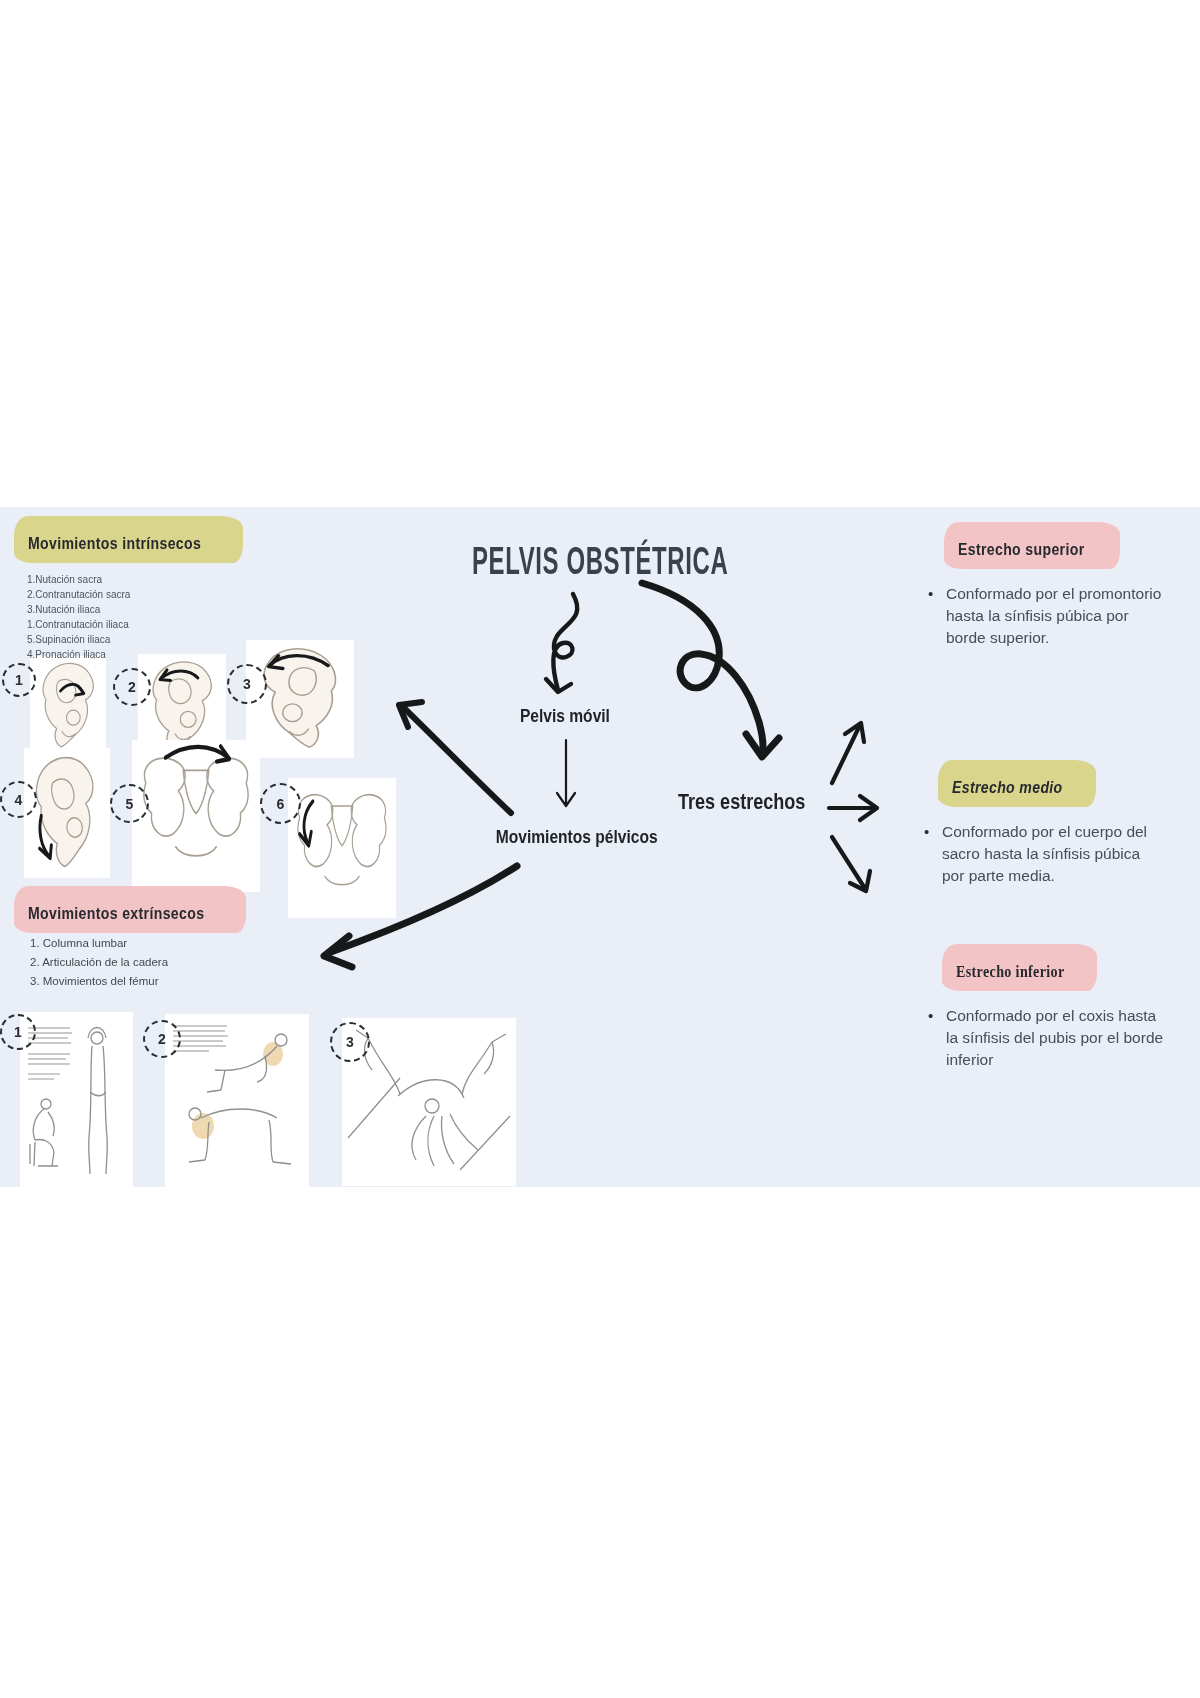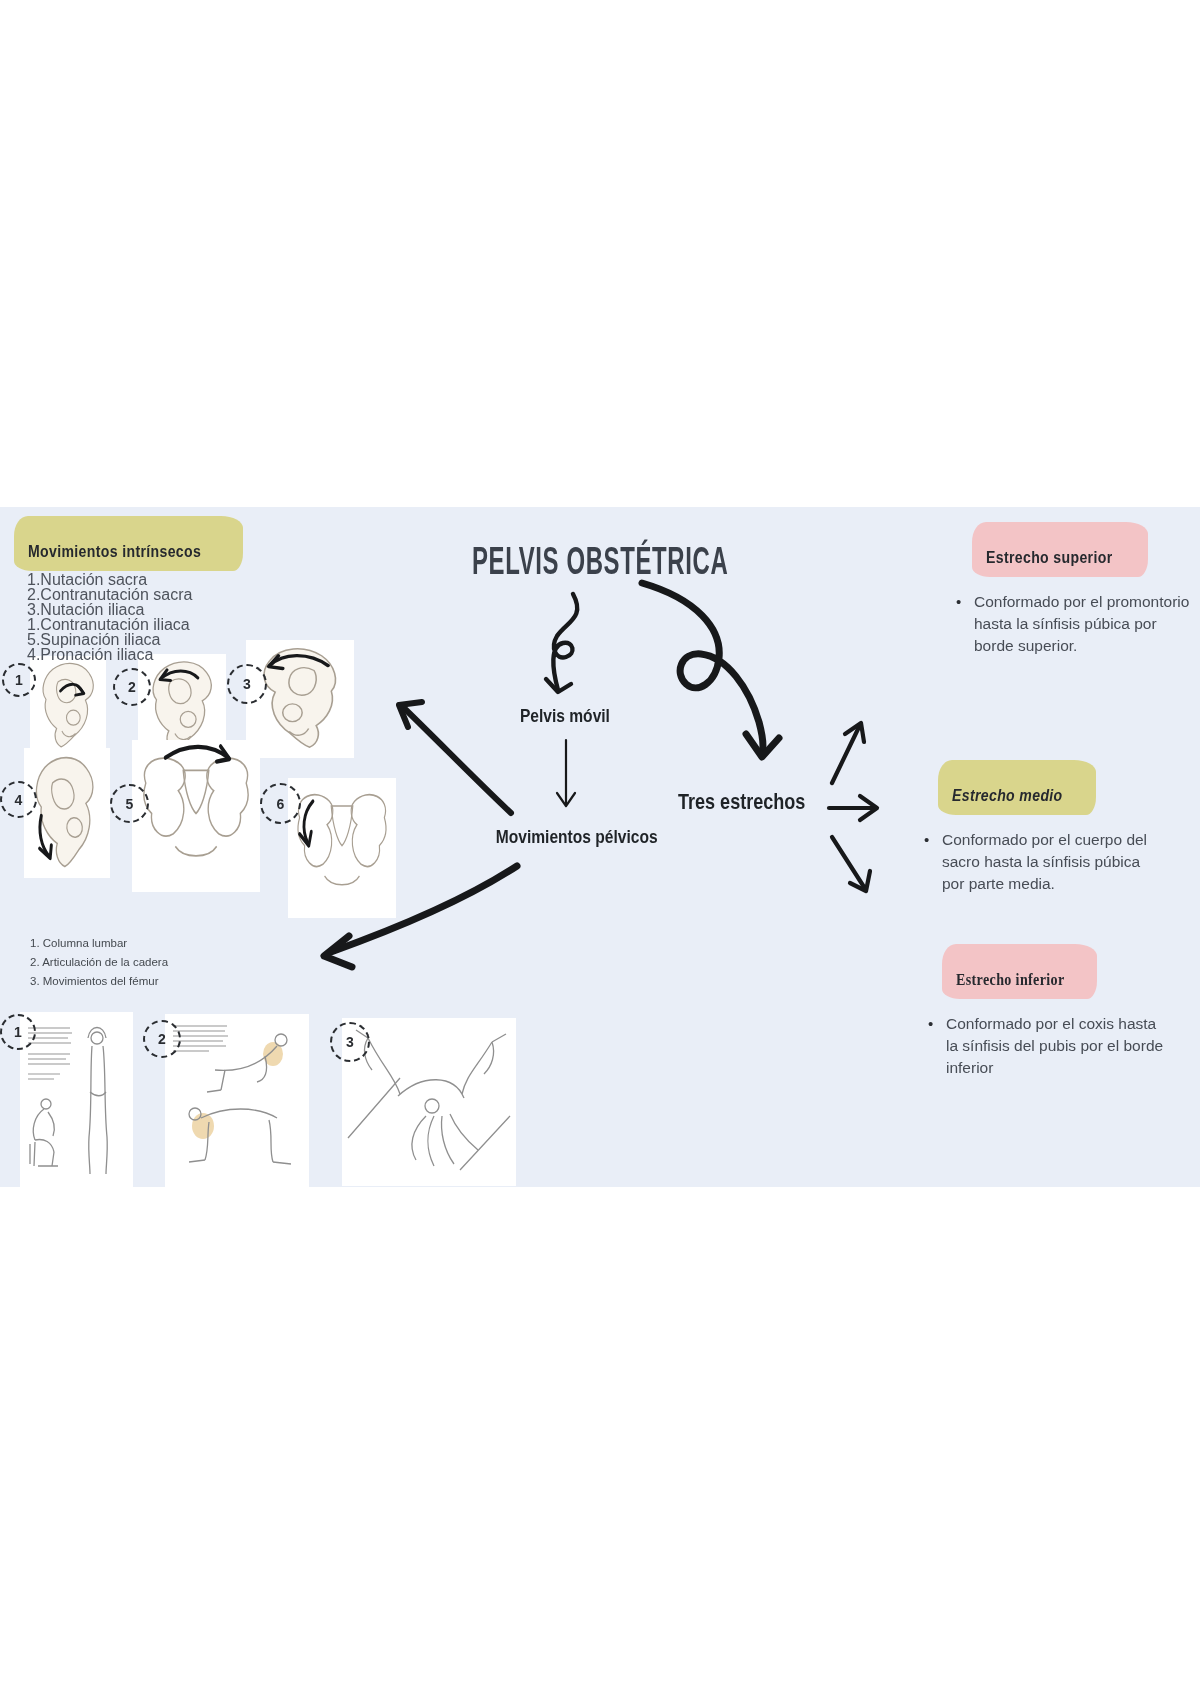--- a/index.html
+++ b/index.html
@@ -11,49 +11,49 @@
 
   
   .main-title{
     position:absolute;left:472px;top:540px;width:400px;z-index:3;
     font-size:38px;font-weight:800;letter-spacing:1px;color:#3b414b;
     transform:scaleX(0.63);transform-origin:left center;white-space:nowrap;
   }
 
   
   .hl{
-    display:inline-block;padding:27px 18px 10px 14px;z-index:3;position:absolute;
+    display:inline-block;padding:19px 18px 10px 14px;z-index:3;position:absolute;
     border-radius:14px 22px 10px 18px / 20px 12px 18px 10px;
   }
   .hl-yellow{background:#d9d58c;}
   .hl-pink{background:#f3c4c6;}
   .hl .ht{
     font-size:16px;font-weight:800;color:#26292e;letter-spacing:.4px;
     display:inline-block;transform:scaleX(0.88);transform-origin:left center;white-space:nowrap;
   }
 
   
   .mini-list{position:absolute;z-index:3;color:#4e535c;}
   .mini-list span{display:block;}
-  .list-intr{left:27px;top:572px;font-size:16px;line-height:15px;}
+  .list-intr{left:27px;top:572px;font-size:10px;line-height:15px;}
   .list-extr{left:30px;top:934px;font-size:11.5px;line-height:19px;color:#44494f;}
 
   
   .node-label{position:absolute;z-index:3;text-align:center;font-weight:800;color:#1f2327;}
   .node-label .ht{display:inline-block;transform:scaleX(0.82);transform-origin:center;white-space:nowrap;}
   .lbl-movil{left:490px;top:705px;width:150px;font-size:19px;}
   .lbl-pelvicos{left:462px;top:826px;width:230px;font-size:19px;}
   .lbl-estrechos{left:664px;top:789px;width:150px;font-size:22px;}
 
   
   .panel{position:absolute;z-index:3;}
   .panel .hl{position:relative;}
   .panel-body{display:flex;margin-top:14px;width:236px;font-size:15.5px;line-height:22px;color:#474c55;}
   .panel-body .bullet{width:18px;flex:none;font-size:15px;color:#2b2e33;}
-  .p-sup{left:956px;top:522px;}
+  .p-sup{left:928px;top:522px;}
   .p-sup .hl{margin-left:16px;}
   .p-med{left:924px;top:760px;}
   .p-med .hl{margin-left:14px;font-style:italic;}
   .p-inf{left:928px;top:944px;}
   .p-inf .hl{margin-left:14px;font-family:Liberation Serif, serif;}
 
   
   .fig{position:absolute;background:#ffffff;z-index:1;}
   .fig svg{width:100%;height:100%;display:block;}
   .sk{fill:none;stroke:#a89f92;stroke-width:1.4;}
@@ -211,20 +211,23 @@
   <div class="numcircle" style="left:0px;top:781px;width:33px;height:33px;">
       <span>4</span>
     </div>
   <div class="numcircle" style="left:110px;top:784px;width:35px;height:35px;">
       <span>5</span>
     </div>
   <div class="numcircle" style="left:260px;top:783px;width:37px;height:37px;">
       <span>6</span>
     </div>
 
+  <div class="hl hl-pink" style="left:14px;top:886px;">
+    <span class="ht">Movimientos extrínsecos</span>
+  </div>
 
   <div class="mini-list list-extr">
     <span>1. Columna lumbar</span>
     <span>2. Articulación de la cadera</span>
     <span>3. Movimientos del fémur</span>
   </div>
 
   <div class="fig" style="left:20px;top:1012px;width:113px;height:175px;">
     <svg viewBox="0 0 113 175" preserveAspectRatio="none">
       <g class="txtline">

